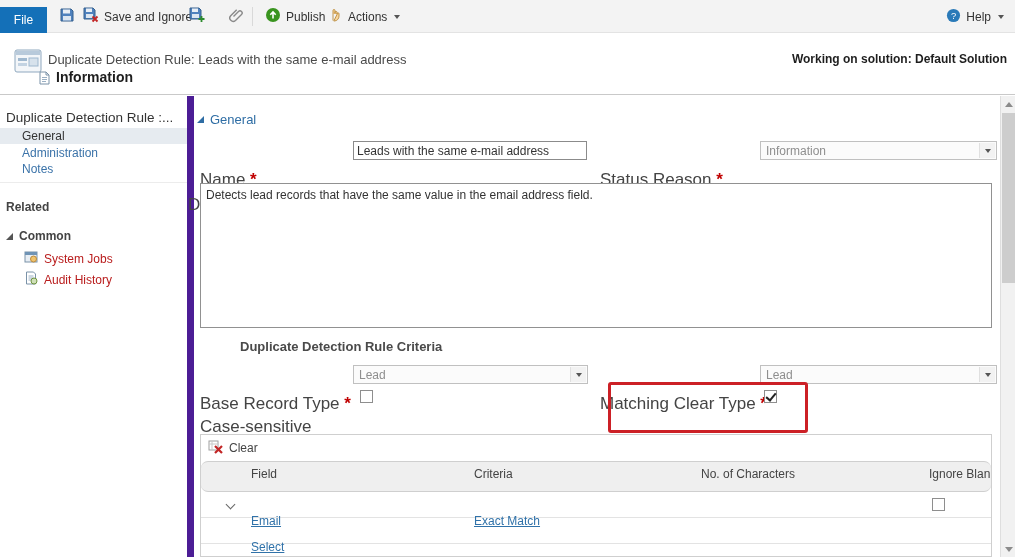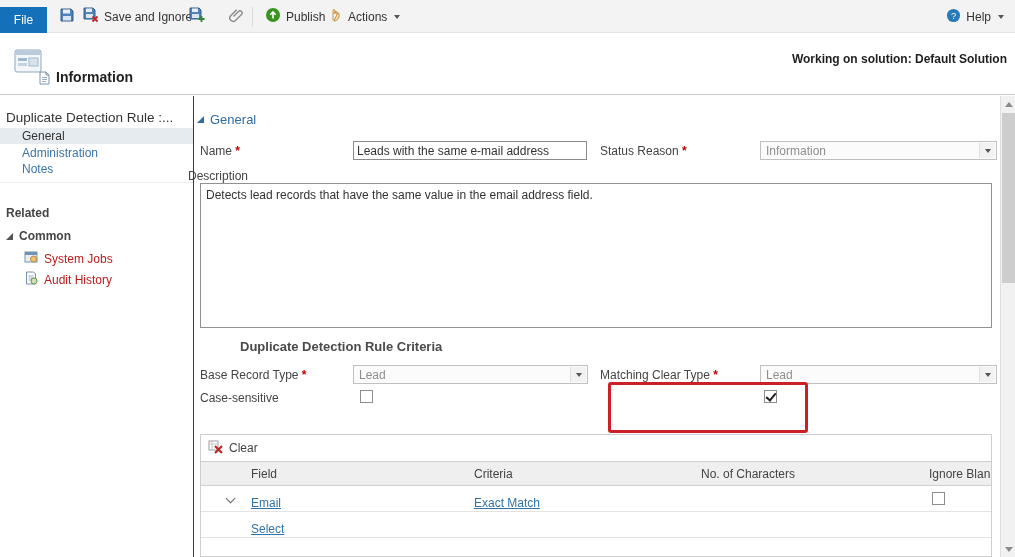--- a/index.html
+++ b/index.html
@@ -20,37 +20,37 @@
 
   
   .header{position:absolute;top:33px;left:0;width:100%;height:62px;background:#fff;border-bottom:1px solid #c9c9c9;}
   .entity-icon{position:absolute;left:12px;top:12px;}
   .page-title{position:absolute;left:48px;top:19px;font-size:13px;color:#4a4a4a;white-space:nowrap;}
   .info-icon{position:absolute;left:37px;top:38px;}
   .page-subtitle{position:absolute;left:56px;top:36px;font-size:14px;font-weight:bold;color:#1e1e1e;}
   .solution-label{position:absolute;right:8px;top:19px;font-size:12px;font-weight:bold;color:#1e1e1e;}
 
   
-  .sidebar{position:absolute;top:96px;left:0;width:194px;height:461px;background:#fff;border-right:1px solid #4c1d95;}
+  .sidebar{position:absolute;top:96px;left:0;width:194px;height:461px;background:#fff;border-right:7px solid #4c1d95;}
   .sb-title{position:absolute;left:6px;top:14px;font-size:13.5px;color:#333;white-space:nowrap;}
   .sb-nav-item{position:absolute;left:0;width:100%;height:16px;line-height:16px;padding-left:22px;
     font-size:12px;color:#3b73a9;cursor:pointer;}
   .sb-nav-item.selected{background:#e6ebf0;color:#333;}
   .sb-divider{position:absolute;top:86px;left:0;right:0;border-top:1px solid #ececec;}
   .sb-heading{position:absolute;left:6px;font-size:12px;font-weight:bold;color:#444;}
   .sb-group-header{position:absolute;left:6px;display:flex;align-items:center;gap:6px;font-size:12px;font-weight:bold;color:#444;cursor:pointer;}
   .sb-leaf{position:absolute;left:24px;display:flex;align-items:center;gap:6px;font-size:12px;color:#b91c1c;cursor:pointer;}
 
   .corner-tri{width:0;height:0;border-bottom:7px solid #555;border-left:7px solid transparent;}
   .corner-tri.blue{border-bottom-color:var(--section-blue,#2e6da4);}
 
   
   .section-header{position:absolute;left:197px;top:112px;display:flex;align-items:center;gap:6px;
     font-size:13px;color:var(--section-blue,#2e6da4);cursor:pointer;}
-  .lbl{position:absolute;font-size:12px;color:#444;white-space:nowrap;}
+  .lbl{position:absolute;font-size:17px;color:#444;white-space:nowrap;margin-top:26px;}
   .req::after{content:" *";color:var(--required-red,#c00000);font-weight:bold;}
   .textbox{position:absolute;border:1px solid #8b8b8b;background:#fff;font-family:"Liberation Sans",sans-serif;
     font-size:12px;color:#333;padding:3px 3px;}
   .ddl{position:absolute;height:19px;border:1px solid #c0c0c0;background:#fbfbfb;font-size:12px;color:#8e8e8e;
     display:flex;align-items:center;padding:0 20px 0 5px;cursor:default;}
   .ddl .arrow{position:absolute;right:1px;top:1px;bottom:1px;width:16px;background:#f2f2f2;border-left:1px solid #e0e0e0;
     display:flex;align-items:center;justify-content:center;}
   .ddl .arrow::after{content:"";width:0;height:0;border-left:3.5px solid transparent;border-right:3.5px solid transparent;border-top:4px solid #555;}
   textarea.bigtext{position:absolute;resize:none;border:1px solid #919191;font-family:"Liberation Sans",sans-serif;
     font-size:12px;color:#333;padding:3px 5px;line-height:1.35;}
@@ -60,26 +60,26 @@
     border:solid #222;border-width:0 2px 2px 0;transform:rotate(40deg);}
   .wrap-lbl{position:absolute;font-size:12px;color:#444;line-height:1.35;}
 
   .annotation-box{position:absolute;left:608px;top:382px;width:200px;height:51px;
     border:3px solid var(--annotation-red,#cc2026);border-radius:3px;z-index:50;pointer-events:none;}
 
   
   .crit-table{position:absolute;left:200px;top:434px;width:792px;height:123px;border:1px solid #cfcfcf;background:#fff;overflow:hidden;}
   .crit-toolbar{position:relative;height:26px;display:flex;align-items:center;padding-left:7px;}
   .clear-btn{display:flex;align-items:center;gap:6px;font-size:12px;color:#444;}
-  .crit-head{position:relative;height:25px;background:#efefef;border-top:1px solid #cfcfcf;border-bottom:1px solid #cfcfcf;}
+  .crit-head{position:relative;height:31px;background:#efefef;border-top:1px solid #cfcfcf;border-bottom:1px solid #cfcfcf;border-radius:7px;}
   .crit-head .hcell{position:absolute;top:5px;font-size:12px;color:#444;white-space:nowrap;}
   .crit-row{position:relative;height:26px;border-bottom:1px solid #e3e3e3;}
   .chev{position:absolute;left:26px;top:9px;width:7px;height:7px;border-right:1.3px solid #666;border-bottom:1.3px solid #666;transform:rotate(45deg);cursor:pointer;}
   .link{color:var(--link-blue,#3072a9);text-decoration:underline;font-size:12px;cursor:pointer;white-space:nowrap;}
-  .cell-pos{position:absolute;top:10px;}
+  .cell-pos{position:absolute;top:22px;}
 
   
   .vscroll{position:absolute;left:1000px;top:96px;width:15px;height:461px;background:#f1f1f1;border-left:1px solid #dedede;}
   .vs-btn{position:absolute;left:0;width:15px;height:16px;display:flex;align-items:center;justify-content:center;cursor:pointer;}
   .vs-up{top:0;}
   .vs-down{bottom:0;}
   .tri-up{width:0;height:0;border-left:4px solid transparent;border-right:4px solid transparent;border-bottom:5px solid #8b8b8b;}
   .tri-down{width:0;height:0;border-left:4px solid transparent;border-right:4px solid transparent;border-top:5px solid #8b8b8b;}
   .vs-thumb{position:absolute;left:1px;top:17px;width:13px;height:170px;background:#cdcdcd;cursor:pointer;}
 </style>
@@ -169,41 +169,42 @@
   <div class="header">
     <span class="entity-icon">
       <svg width="32" height="32" viewBox="0 0 32 32">
           <rect x="3" y="5" width="26" height="22" rx="2" fill="#f3f6f9" stroke="#8fa8bf"></rect>
           <rect x="4" y="6" width="24" height="4" fill="#b8cadb"></rect>
           <rect x="6" y="13" width="9" height="3" fill="#9fb8cf"></rect>
           <rect x="6" y="18" width="9" height="3" fill="#c3d3e2"></rect>
           <rect x="17" y="13" width="9" height="8" fill="#d7e2ec" stroke="#9fb8cf"></rect>
         </svg>
     </span>
+    <div class="page-title">Duplicate Detection Rule: Leads with the same e-mail address</div>
     <span class="info-icon">
       <svg width="14" height="14" viewBox="0 0 14 14">
           <path d="M3 1h6l3 3v9H3z" fill="#fff" stroke="#7a92a8"></path>
           <path d="M9 1v3h3" fill="none" stroke="#7a92a8"></path>
           <path d="M5 6.5h5M5 8.5h5M5 10.5h4" stroke="#9bb0c4"></path>
         </svg>
     </span>
     <div class="page-subtitle">Information</div>
     <div class="solution-label">Working on solution: Default Solution</div>
   </div>
 
   <div class="sidebar">
     <div class="sb-title">Duplicate Detection Rule :...</div>
 
     <div class="sb-nav-item selected" style="top:32px">General</div>
     <div class="sb-nav-item" style="top:65px">Notes</div>
     <div class="sb-nav-item" style="top:49px">Administration</div>
 
     <div class="sb-divider"></div>
 
-    <div class="sb-heading" style="top:110px">Related</div>
+    <div class="sb-heading" style="top:104px">Related</div>
 
     <div class="sb-group-header" style="top:133px">
       <span class="corner-tri"></span>
       <span>Common</span>
     </div>
 
     <div class="sb-leaf" style="top:154px">
       <span>
         <svg width="14" height="14" viewBox="0 0 14 14">
             <rect x="1" y="2" width="12" height="10" fill="#e8eef4" stroke="#7a92a8"></rect>

